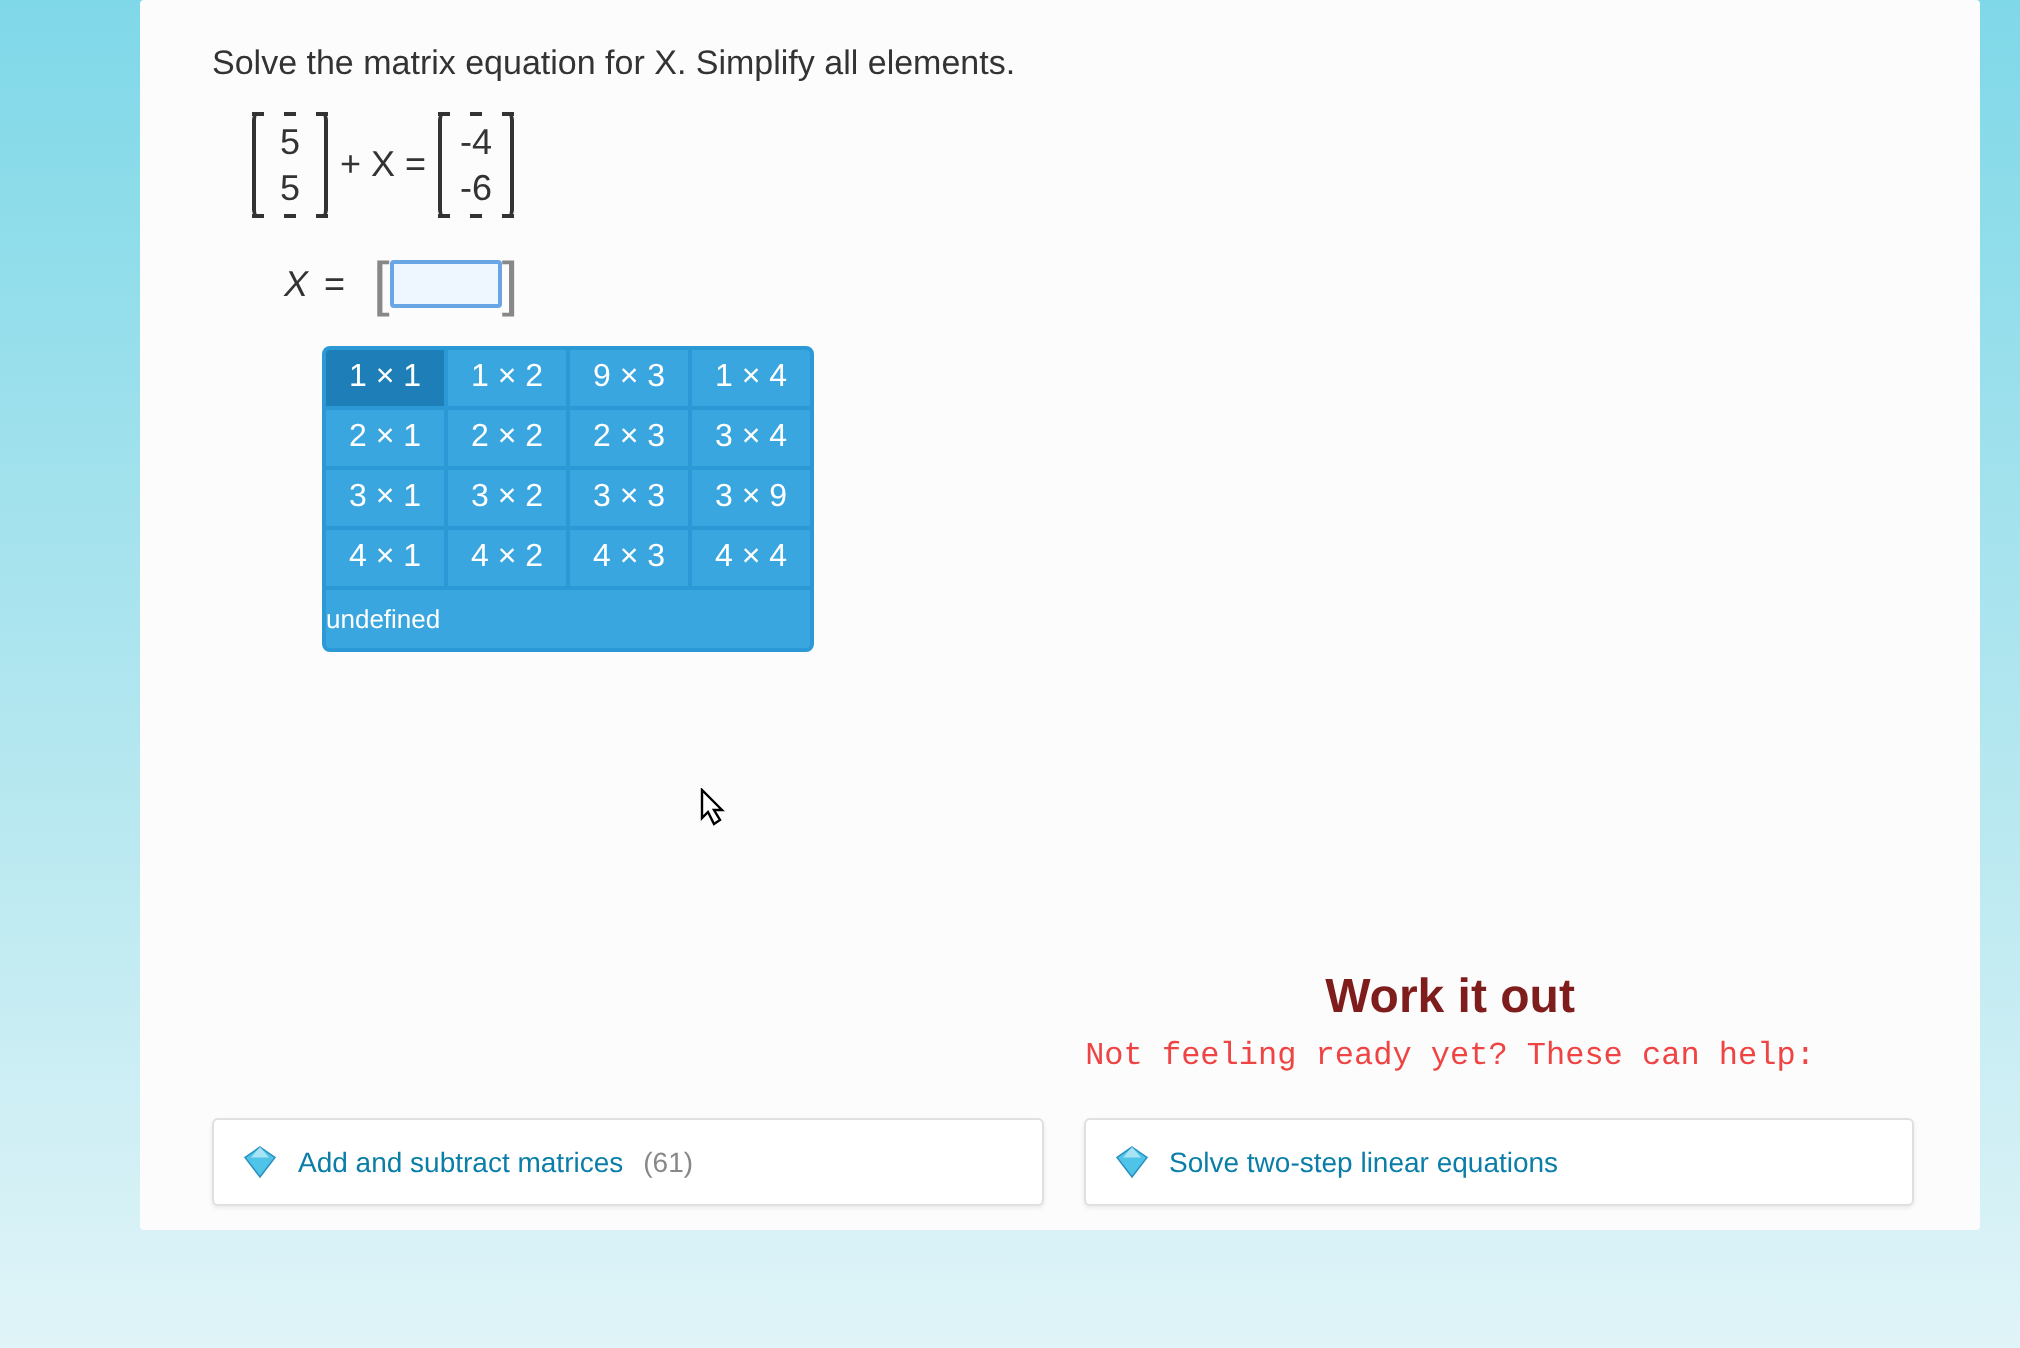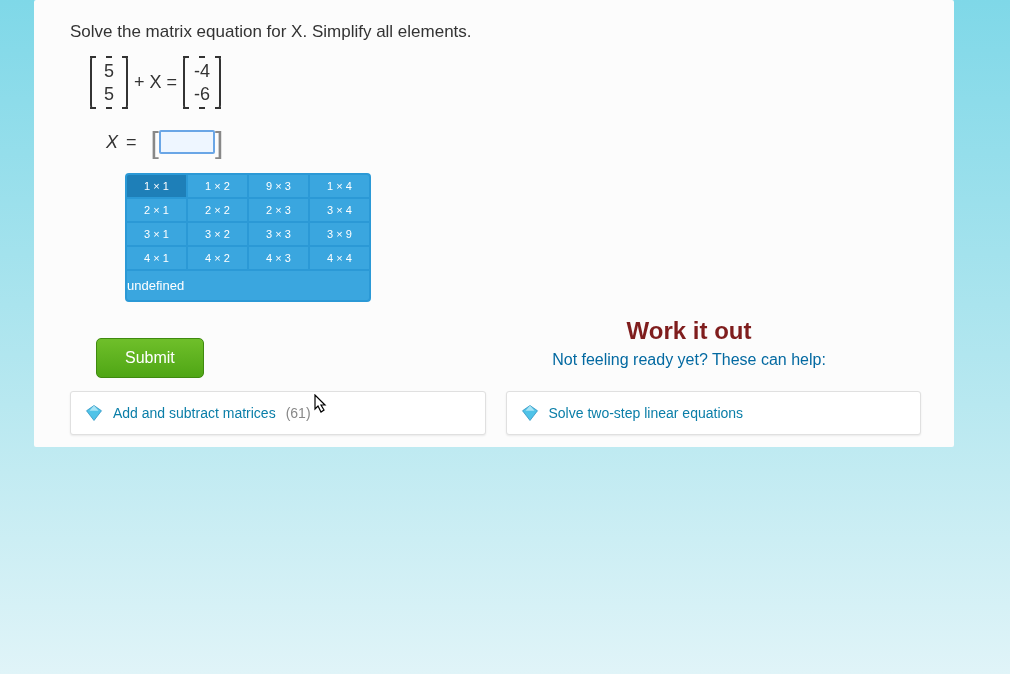--- a/index.html
+++ b/index.html
@@ -6,23 +6,23 @@
   body {
     font-family: Verdana, Geneva, sans-serif;
     background: linear-gradient(to bottom, #7fd8e8 0%, #b8e8f0 60%, #e0f4f8 100%);
     width: 1010px;
     height: 674px;
     overflow: hidden;
     position: relative;
   }
   .card {
     background: #fcfcfc;
-    margin: 0 0 0 34px;
+    margin: 0 0 0 70px;
     width: 920px;
-    height: 447px;
+    height: 615px;
     padding: 22px 30px 20px 36px;
     position: relative;
     border-radius: 2px;
   }
   .prompt {
     font-size: 17px;
     color: #333;
     margin-bottom: 14px;
   }
   .equation {
@@ -106,21 +106,21 @@
   }
   .size-grid {
     display: grid;
     grid-template-columns: repeat(4, 1fr);
     gap: 2px;
     background: #2b99d6;
   }
   .size-btn {
     background: #3aa6df;
     color: #fff;
-    font-size: 11px;
+    font-size: 16px;
     padding: 5px 0;
     cursor: pointer;
     border: none;
     font-family: inherit;
   }
   .size-btn.sel {
     background: #1e7fb8;
   }
   .undef-btn {
     background: #3aa6df;
@@ -153,21 +153,22 @@
     width: 450px;
   }
   .work-title {
     font-size: 24px;
     color: #7f1d1d;
     font-weight: 700;
     margin-bottom: 6px;
   }
   .work-sub {
     font-size: 16px;
-    color: #0369a1;
+    color: #ef4444;
+    font-family: Liberation Mono, monospace;
   }
   .links-row {
     position: absolute;
     bottom: 12px;
     left: 36px;
     right: 33px;
     display: flex;
     gap: 20px;
   }
   .link-card {
@@ -252,21 +253,20 @@
       <button class="size-btn">3 × 3</button>
       <button class="size-btn">3 × 9</button>
       <button class="size-btn">4 × 1</button>
       <button class="size-btn">4 × 2</button>
       <button class="size-btn">4 × 3</button>
       <button class="size-btn">4 × 4</button>
     </div>
     <button class="undef-btn">undefined</button>
   </div>
 
-  <button class="submit-btn">Submit</button>
 
   <div class="work-section">
     <div class="work-title">Work it out</div>
     <div class="work-sub">Not feeling ready yet? These can help:</div>
   </div>
 
   <div class="links-row">
     <div class="link-card">
       <span class="diamond-icon">
         <svg viewBox="0 0 24 24">

